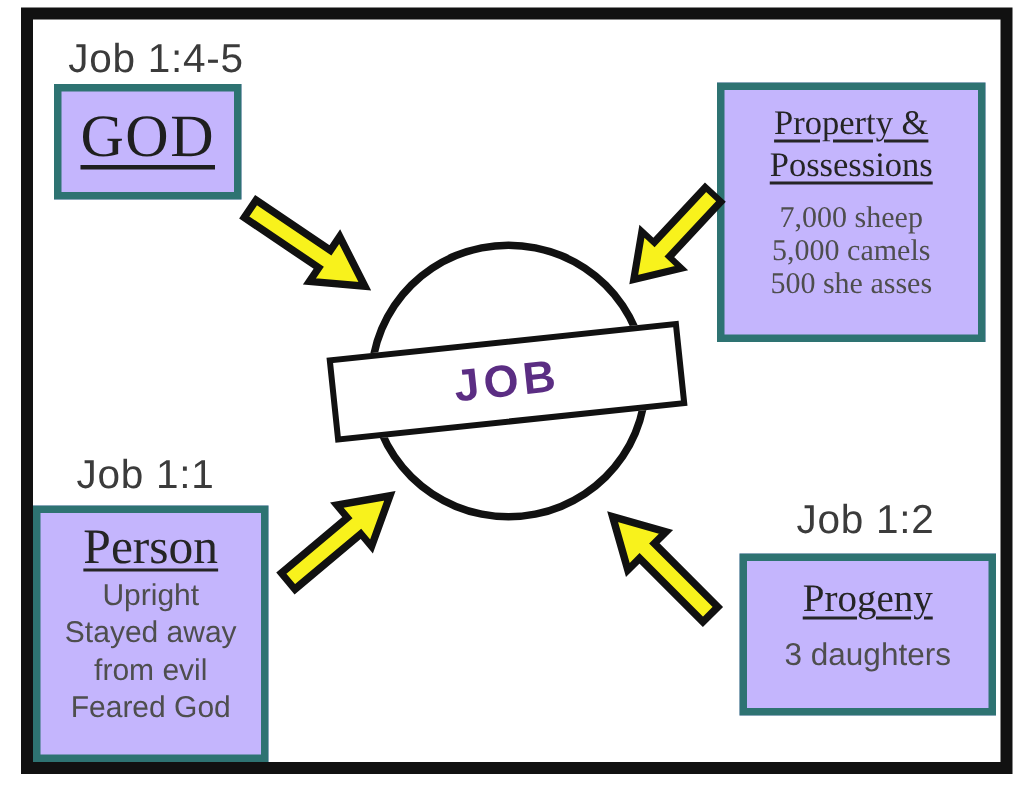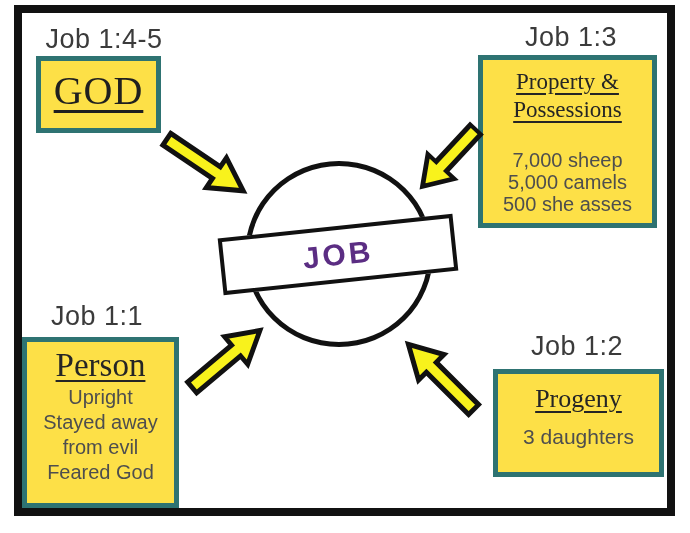--- a/index.html
+++ b/index.html
@@ -29,21 +29,21 @@
   .ref-tl{left:34px;top:24px;width:140px;}
   .ref-tr{left:506px;top:22px;width:130px;}
   .ref-bl{left:32px;top:301px;width:130px;}
   .ref-br{left:512px;top:331px;width:130px;}
 
   
   .box{
     position:absolute;
     border:5px solid #2e7372;
     box-sizing:border-box;
-    background:#fde047;
+    background:#c4b5fd;
     text-align:center;
   }
   .god-box{left:36px;top:56px;width:125px;height:77px;display:flex;align-items:center;justify-content:center;}
   .god-title{
     font-family:"Liberation Serif", serif;
     font-size:40px;color:#1f1f1f;letter-spacing:1px;
     text-decoration:underline;
     text-decoration-thickness:3px;
     text-underline-offset:6px;
     padding-bottom:8px;
@@ -58,21 +58,21 @@
     text-decoration:underline;
     text-decoration-thickness:2px;
     text-underline-offset:4px;
     margin:0 auto;
   }
   .property-box .box-title{font-size:23px;line-height:28px;width:126px;}
   .person-box .box-title{font-size:33px;line-height:30px;}
   .progeny-box .box-title{font-size:26px;line-height:30px;}
 
   .box-list{color:#4e4e4e;}
-  .property-box .box-list{margin-top:25px;font-size:20px;line-height:22px;}
+  .property-box .box-list{margin-top:10px;font-size:20px;line-height:22px;font-family:Liberation Serif, serif;}
   .person-box .box-list{margin-top:5px;font-size:20px;line-height:25px;padding:0 4px;}
   .progeny-box .box-list{margin-top:10px;font-size:21px;line-height:26px;}
 
   
   .circle{
     position:absolute;
     left:245px;top:161px;width:188px;height:186px;
     border:5px solid #111111;
     border-radius:50%;
     box-sizing:border-box;
@@ -104,21 +104,20 @@
 <body>
 
 <div class="canvas">
   <div class="frame"></div>
 
   <div class="ref ref-tl">Job 1:4-5</div>
   <div class="box god-box">
     <div class="god-title">GOD</div>
   </div>
 
-  <div class="ref ref-tr">Job 1:3</div>
   <div class="box property-box">
     <div class="box-title">Property &amp; Possessions</div>
     <div class="box-list">
       <div>7,000 sheep</div>
       <div>5,000 camels</div>
       <div>500 she asses</div>
     </div>
   </div>
 
   <div class="ref ref-bl">Job 1:1</div>

